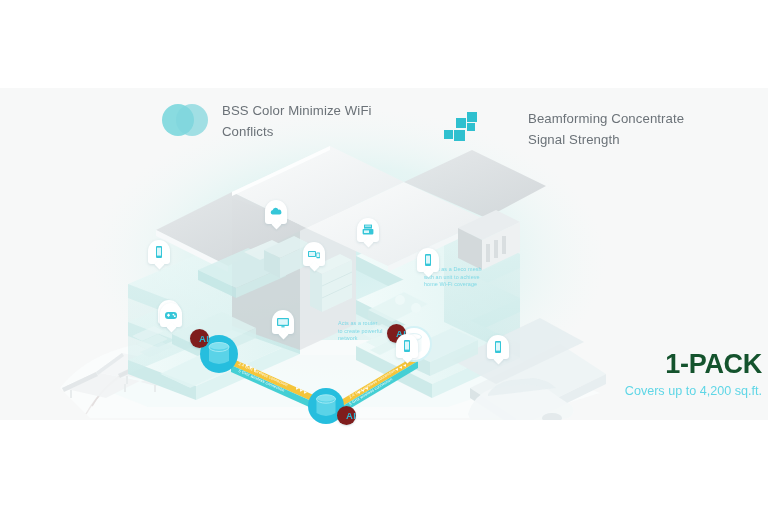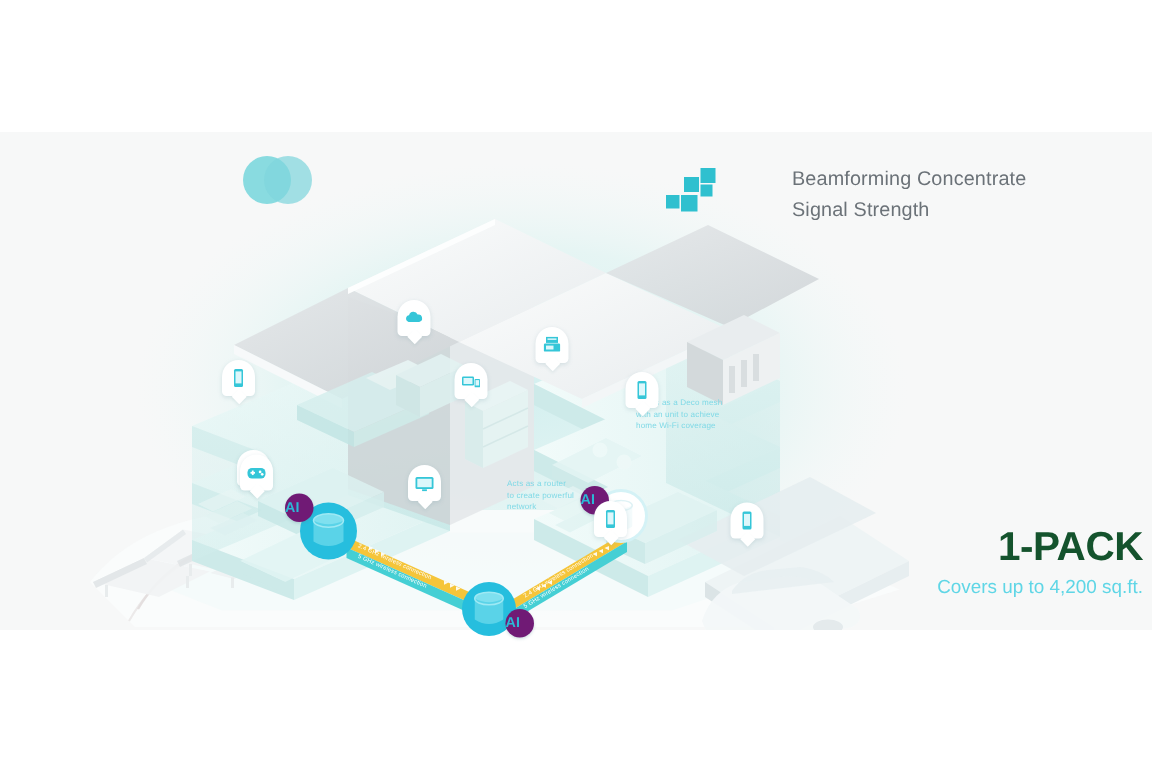--- a/index.html
+++ b/index.html
@@ -62,24 +62,24 @@
   .pin .tail{
     position:absolute;left:8px;top:21px;width:7px;height:7px;background:#fff;
     transform:rotate(45deg);box-shadow:1px 1px 2px rgba(120,160,170,.15);
   }
   .pin svg{position:absolute;left:4px;top:5px;}
 
   
   .deco{position:absolute;}
   .deco .halo{position:absolute;left:0;top:0;border-radius:50%;background:#21bedc;}
   .ai-badge{
-    position:absolute;width:19px;height:19px;border-radius:50%;background:#701a75;
+    position:absolute;width:19px;height:19px;border-radius:50%;background:#7f1d1d;
     box-shadow:0 1px 2px rgba(90,140,150,.28);
     font-size:9.5px;font-weight:bold;color:#2bb8d6;
-    line-height:19px;text-align:left;letter-spacing:.2px;
+    line-height:19px;text-align:right;letter-spacing:.2px;
   }
 
   
   .blabel{
     position:absolute;font-size:3.9px;color:#ffffff;white-space:nowrap;
     letter-spacing:.15px;transform-origin:0 0;
   }
   .note{
     position:absolute;font-size:5.4px;line-height:7.6px;color:#7fd9e6;
     white-space:pre-line;letter-spacing:.1px;
@@ -444,20 +444,22 @@
   </div>
 
   <div class="features">
     <div class="feature feature-1">
       <div class="feat-icon">
         <span class="bss">
             <i class="a"></i>
             <i class="b"></i>
           </span>
       </div>
+      <div class="feat-text">BSS Color Minimize WiFi
+Conflicts</div>
     </div>
 
     <div class="feature feature-2">
       <div class="feat-icon">
         <span class="beam">
             <i class="s1"></i>
             <i class="s2"></i>
             <i class="s3"></i>
             <i class="s4"></i>
             <i class="s5"></i>

